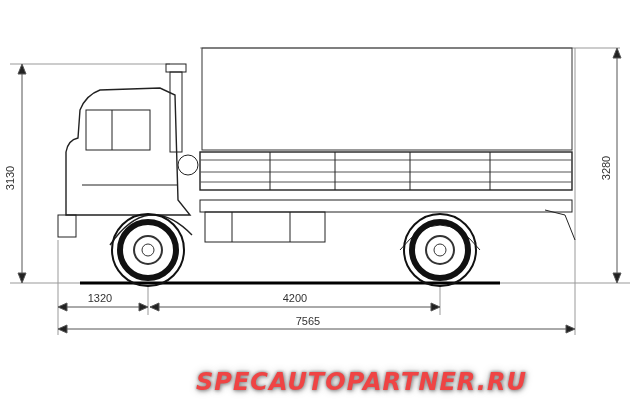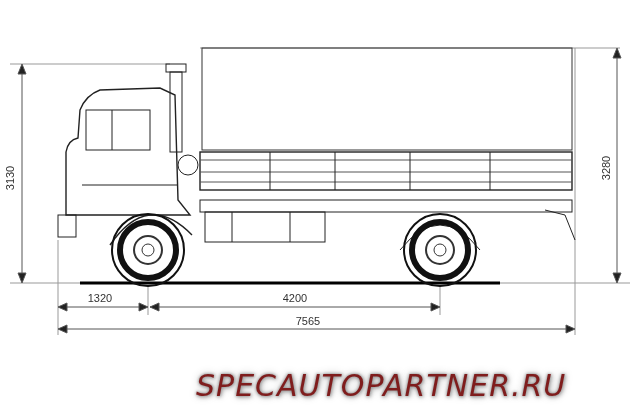--- a/index.html
+++ b/index.html
@@ -1,19 +1,19 @@
 <!DOCTYPE html>
 <html><head>
 <meta charset="utf-8">
 <style>
   html,body{margin:0;padding:0;background:#fff;}
   body{width:640px;height:419px;position:relative;overflow:hidden;font-family:"Liberation Sans",sans-serif;}
   svg{position:absolute;left:0;top:0;}
   .dim{font-family:"Liberation Sans",sans-serif;font-size:11px;fill:#333;}
-  .wm{position:absolute;left:196px;top:368px;font-family:"DejaVu Sans",sans-serif;font-weight:normal;font-style:italic;font-size:30px;letter-spacing:1px;color:#7f1d1d;
+  .wm{position:absolute;left:196px;top:368px;font-family:"DejaVu Sans",sans-serif;font-weight:bold;font-style:italic;font-size:24px;letter-spacing:1px;color:#ef4444;
       text-shadow:0 0 3px #888,1px 1px 4px #999,0 0 8px #bbb;}
 </style>
 </head>
 <body>
 
 <svg width="640" height="419" viewBox="0 0 640 419">
   <g stroke="#222" fill="none" stroke-width="1">
 
     <line x1="10" y1="64" x2="170" y2="64" stroke="#999"></line>
     <line x1="200" y1="48" x2="620" y2="48" stroke="#999"></line>

